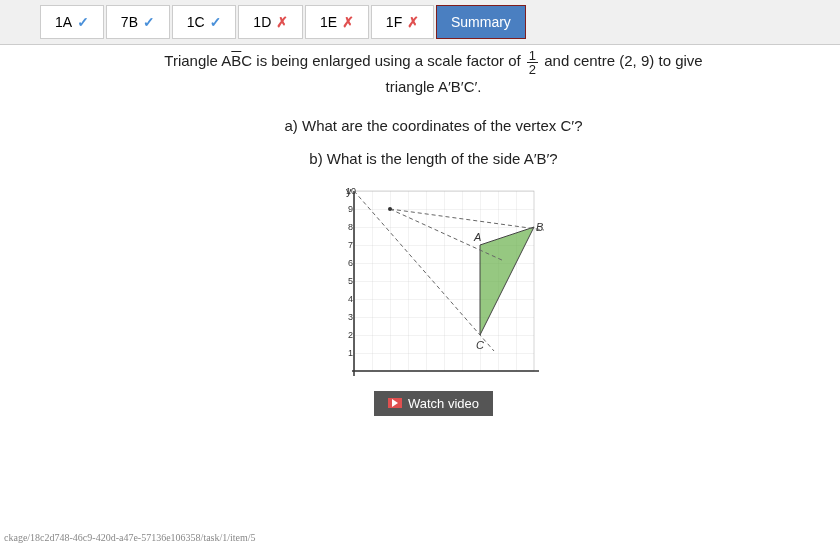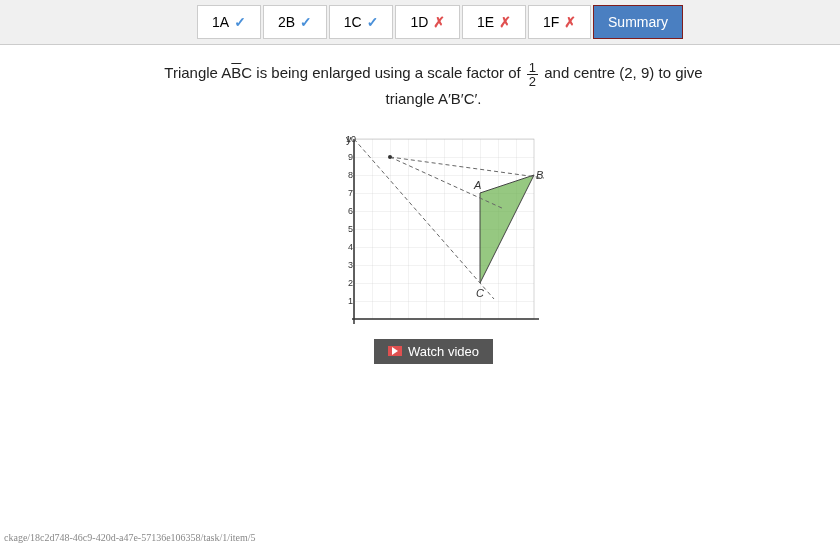--- a/index.html
+++ b/index.html
@@ -9,21 +9,21 @@
       background: #fff;
       font-family: Arial, sans-serif;
       overflow: hidden;
       position: relative;
     }
 
     
     .top-bar {
       display: flex;
       align-items: center;
-      justify-content: center;
+      justify-content: flex-start;
       background: #f0f0f0;
       border-bottom: 1px solid #ccc;
       height: 45px;
       gap: 2px;
       padding-left: 40px;
     }
 
     .tab-item {
       display: flex;
       align-items: center;
@@ -48,21 +48,21 @@
     }
 
     .tab-summary {
       background: #4a7fc1;
       color: #fff;
       border: 1px solid #7f1d1d;
     }
 
     
     .main-content {
-      padding: 16px 20px 10px 20px;
+      padding: 4px 20px 10px 20px;
       text-align: center;
       margin-left: 27px;
     }
 
     .intro-text {
       font-size: 15px;
       line-height: 1.5;
       color: #222;
       margin-bottom: 18px;
     }
@@ -137,21 +137,21 @@
   </style>
 </head>
 <body>
 
 <div class="top-bar">
   <div class="tab-item">
     <span>1A</span>
     <span class="tab-check">✓</span>
   </div>
   <div class="tab-item">
-    <span>2B</span>
+    <span>7B</span>
     <span class="tab-check">✓</span>
   </div>
   <div class="tab-item">
     <span>1C</span>
     <span class="tab-check">✓</span>
   </div>
   <div class="tab-item">
     <span>1D</span>
     <span class="tab-cross">✗</span>
   </div>
@@ -172,21 +172,27 @@
   <div class="intro-text">
     Triangle A<span style="text-decoration:overline">B</span>C is being enlarged using a scale factor of
     <span class="math-frac">
       <span class="math-frac-num">1</span>
       <span class="math-frac-den">2</span>
     </span>
     and centre (2, 9) to give<br>
     triangle A′B′C′.
   </div>
 
-
+  <div class="question-a">
+    a) What are the coordinates of the vertex C′?
+  </div>
+
+  <div class="question-b">
+    b) What is the length of the side A′B′?
+  </div>
 
   <div class="graph-container">
     <div class="graph-wrapper">
       <div class="graph-svg-area">
         <svg width="220" height="200" viewBox="0 0 220 200">
 
           <defs>
             <pattern id="grid" width="18" height="18" patternUnits="userSpaceOnUse" x="30" y="10">
               <path d="M 18 0 L 0 0 0 18" fill="none" stroke="#ccc" stroke-width="0.5"></path>
             </pattern>

